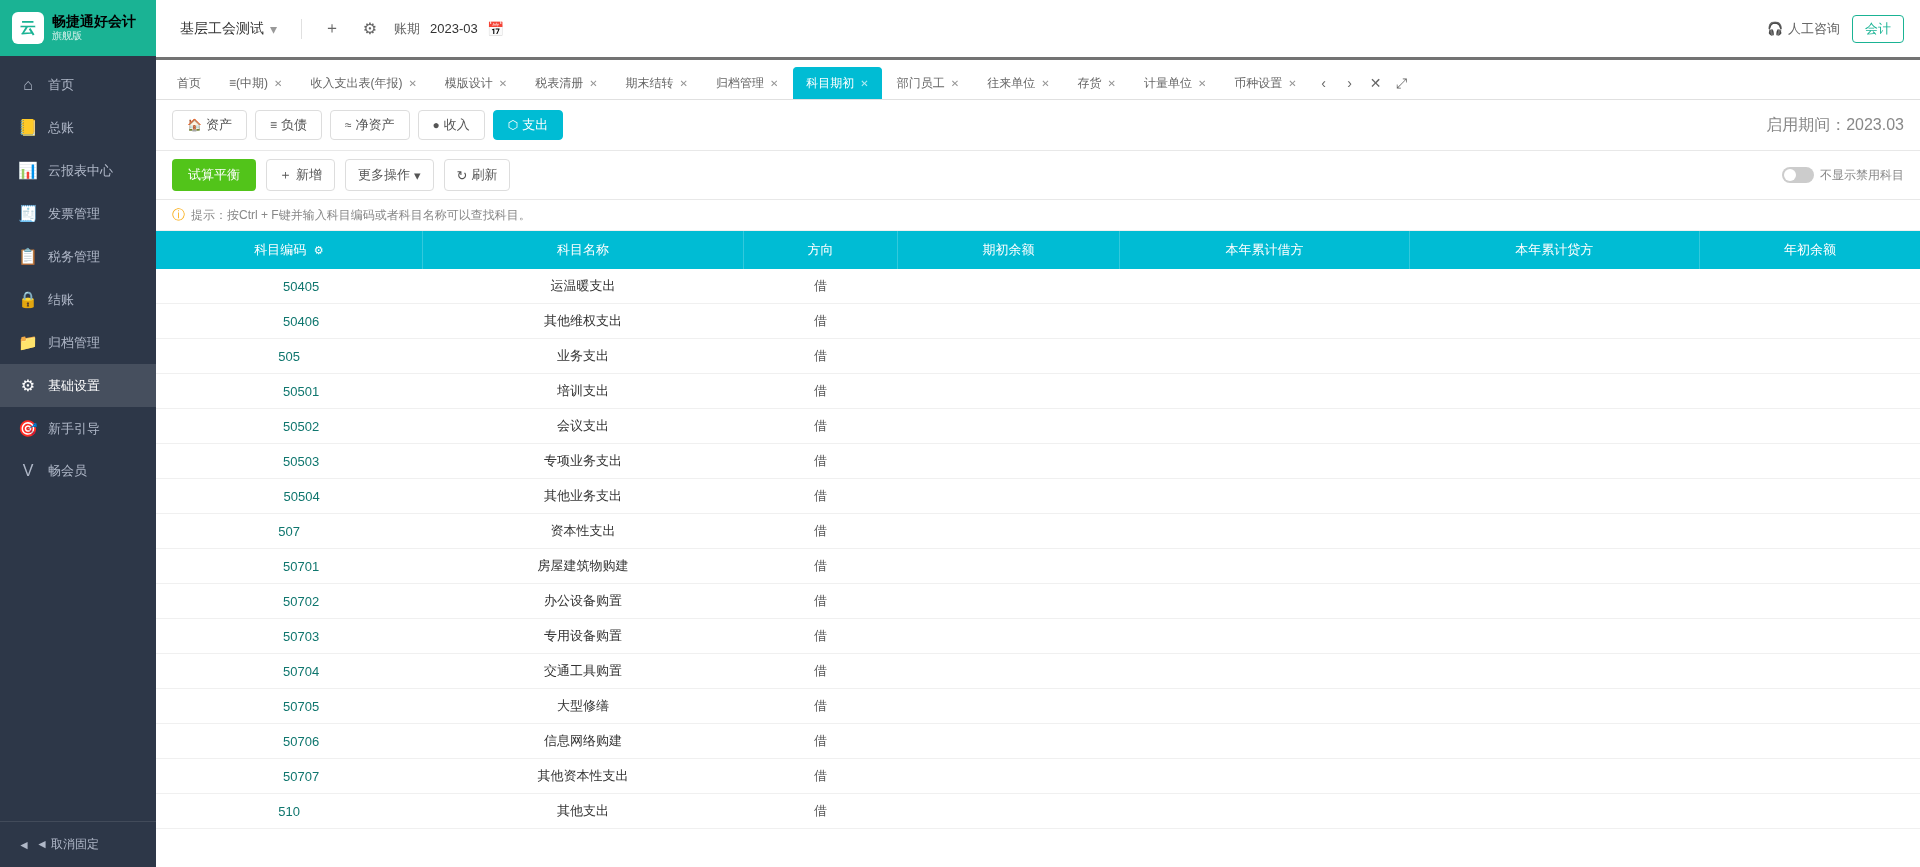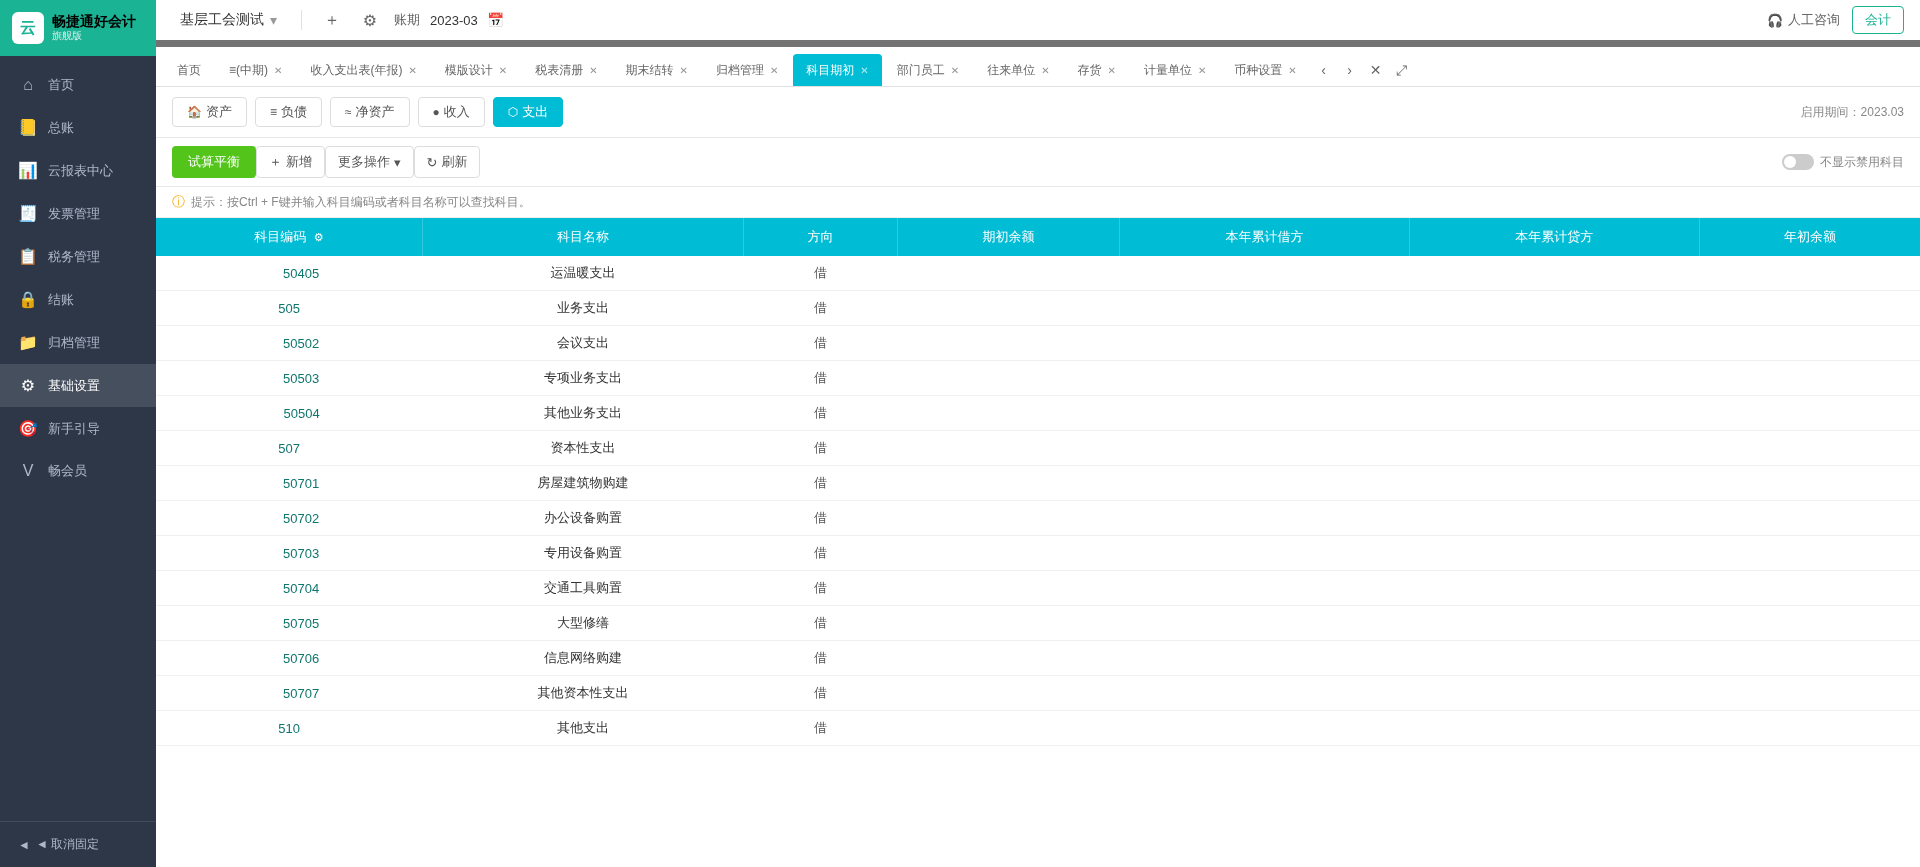--- a/index.html
+++ b/index.html
@@ -51,25 +51,25 @@
       display: flex; align-items: center; gap: 6px;
       border-top: 1px solid rgba(255,255,255,0.1);
     }
 
     
     .main { flex: 1; display: flex; flex-direction: column; overflow: hidden; }
 
     
     .topbar {
       background: #fff;
-      height: 47px;
+      height: 60px;
       display: flex;
       align-items: center;
       padding: 0 16px;
-      border-bottom: 7px solid #737373;
+      border-bottom: 3px solid #737373;
       gap: 10px;
     }
     .company-selector {
       display: flex; align-items: center; gap: 6px;
       font-size: 14px; color: #333; cursor: pointer;
       padding: 4px 8px; border-radius: 4px;
     }
     .topbar-divider { width: 1px; height: 20px; background: #e0e0e0; margin: 0 6px; }
     .topbar-icon-btn {
       width: 28px; height: 28px;
@@ -149,28 +149,29 @@
       color: #555;
       cursor: pointer;
       background: #fff;
     }
     .subtab.active {
       background: #00bcd4;
       color: #fff;
       border-color: #00bcd4;
     }
     .subtab .icon { font-size: 12px; }
-    .period-info { margin-left: auto; font-size: 12px; color: #888; }
+    .period-info { margin-left: auto; font-size: 16px; color: #888; }
 
     
     .toolbar {
       background: #fff;
       padding: 8px 16px;
       display: flex;
       align-items: center;
+      gap: 10px;
       border-bottom: 1px solid #e8e8e8;
     }
     .hint-bar {
       background: #fff;
       padding: 6px 16px;
       display: flex;
       align-items: center;
       gap: 6px;
       font-size: 12px;
       color: #888;
@@ -484,30 +485,48 @@
       <tbody id="table-body">
       <tr class="child-row">
     <td class="code" style="padding-left:40px;">50405</td>
     <td class="name">运温暖支出</td>
     <td class="dir">借</td>
     <td class="amount"></td>
     <td class="amount"></td>
     <td class="amount"></td>
     <td class="amount"></td>
   </tr>
+          <tr class="child-row">
+    <td class="code" style="padding-left:40px;">50406</td>
+    <td class="name">其他维权支出</td>
+    <td class="dir">借</td>
+    <td class="amount"></td>
+    <td class="amount"></td>
+    <td class="amount"></td>
+    <td class="amount"></td>
+  </tr>
           <tr class="parent-row">
     <td class="code" style="">505</td>
     <td class="name">业务支出</td>
     <td class="dir">借</td>
     <td class="amount"></td>
     <td class="amount"></td>
     <td class="amount"></td>
     <td class="amount"></td>
   </tr>
           <tr class="child-row">
+    <td class="code" style="padding-left:40px;">50501</td>
+    <td class="name">培训支出</td>
+    <td class="dir">借</td>
+    <td class="amount"></td>
+    <td class="amount"></td>
+    <td class="amount"></td>
+    <td class="amount"></td>
+  </tr>
+          <tr class="child-row">
     <td class="code" style="padding-left:40px;">50502</td>
     <td class="name">会议支出</td>
     <td class="dir">借</td>
     <td class="amount"></td>
     <td class="amount"></td>
     <td class="amount"></td>
     <td class="amount"></td>
   </tr>
           <tr class="child-row">
     <td class="code" style="padding-left:40px;">50503</td>

